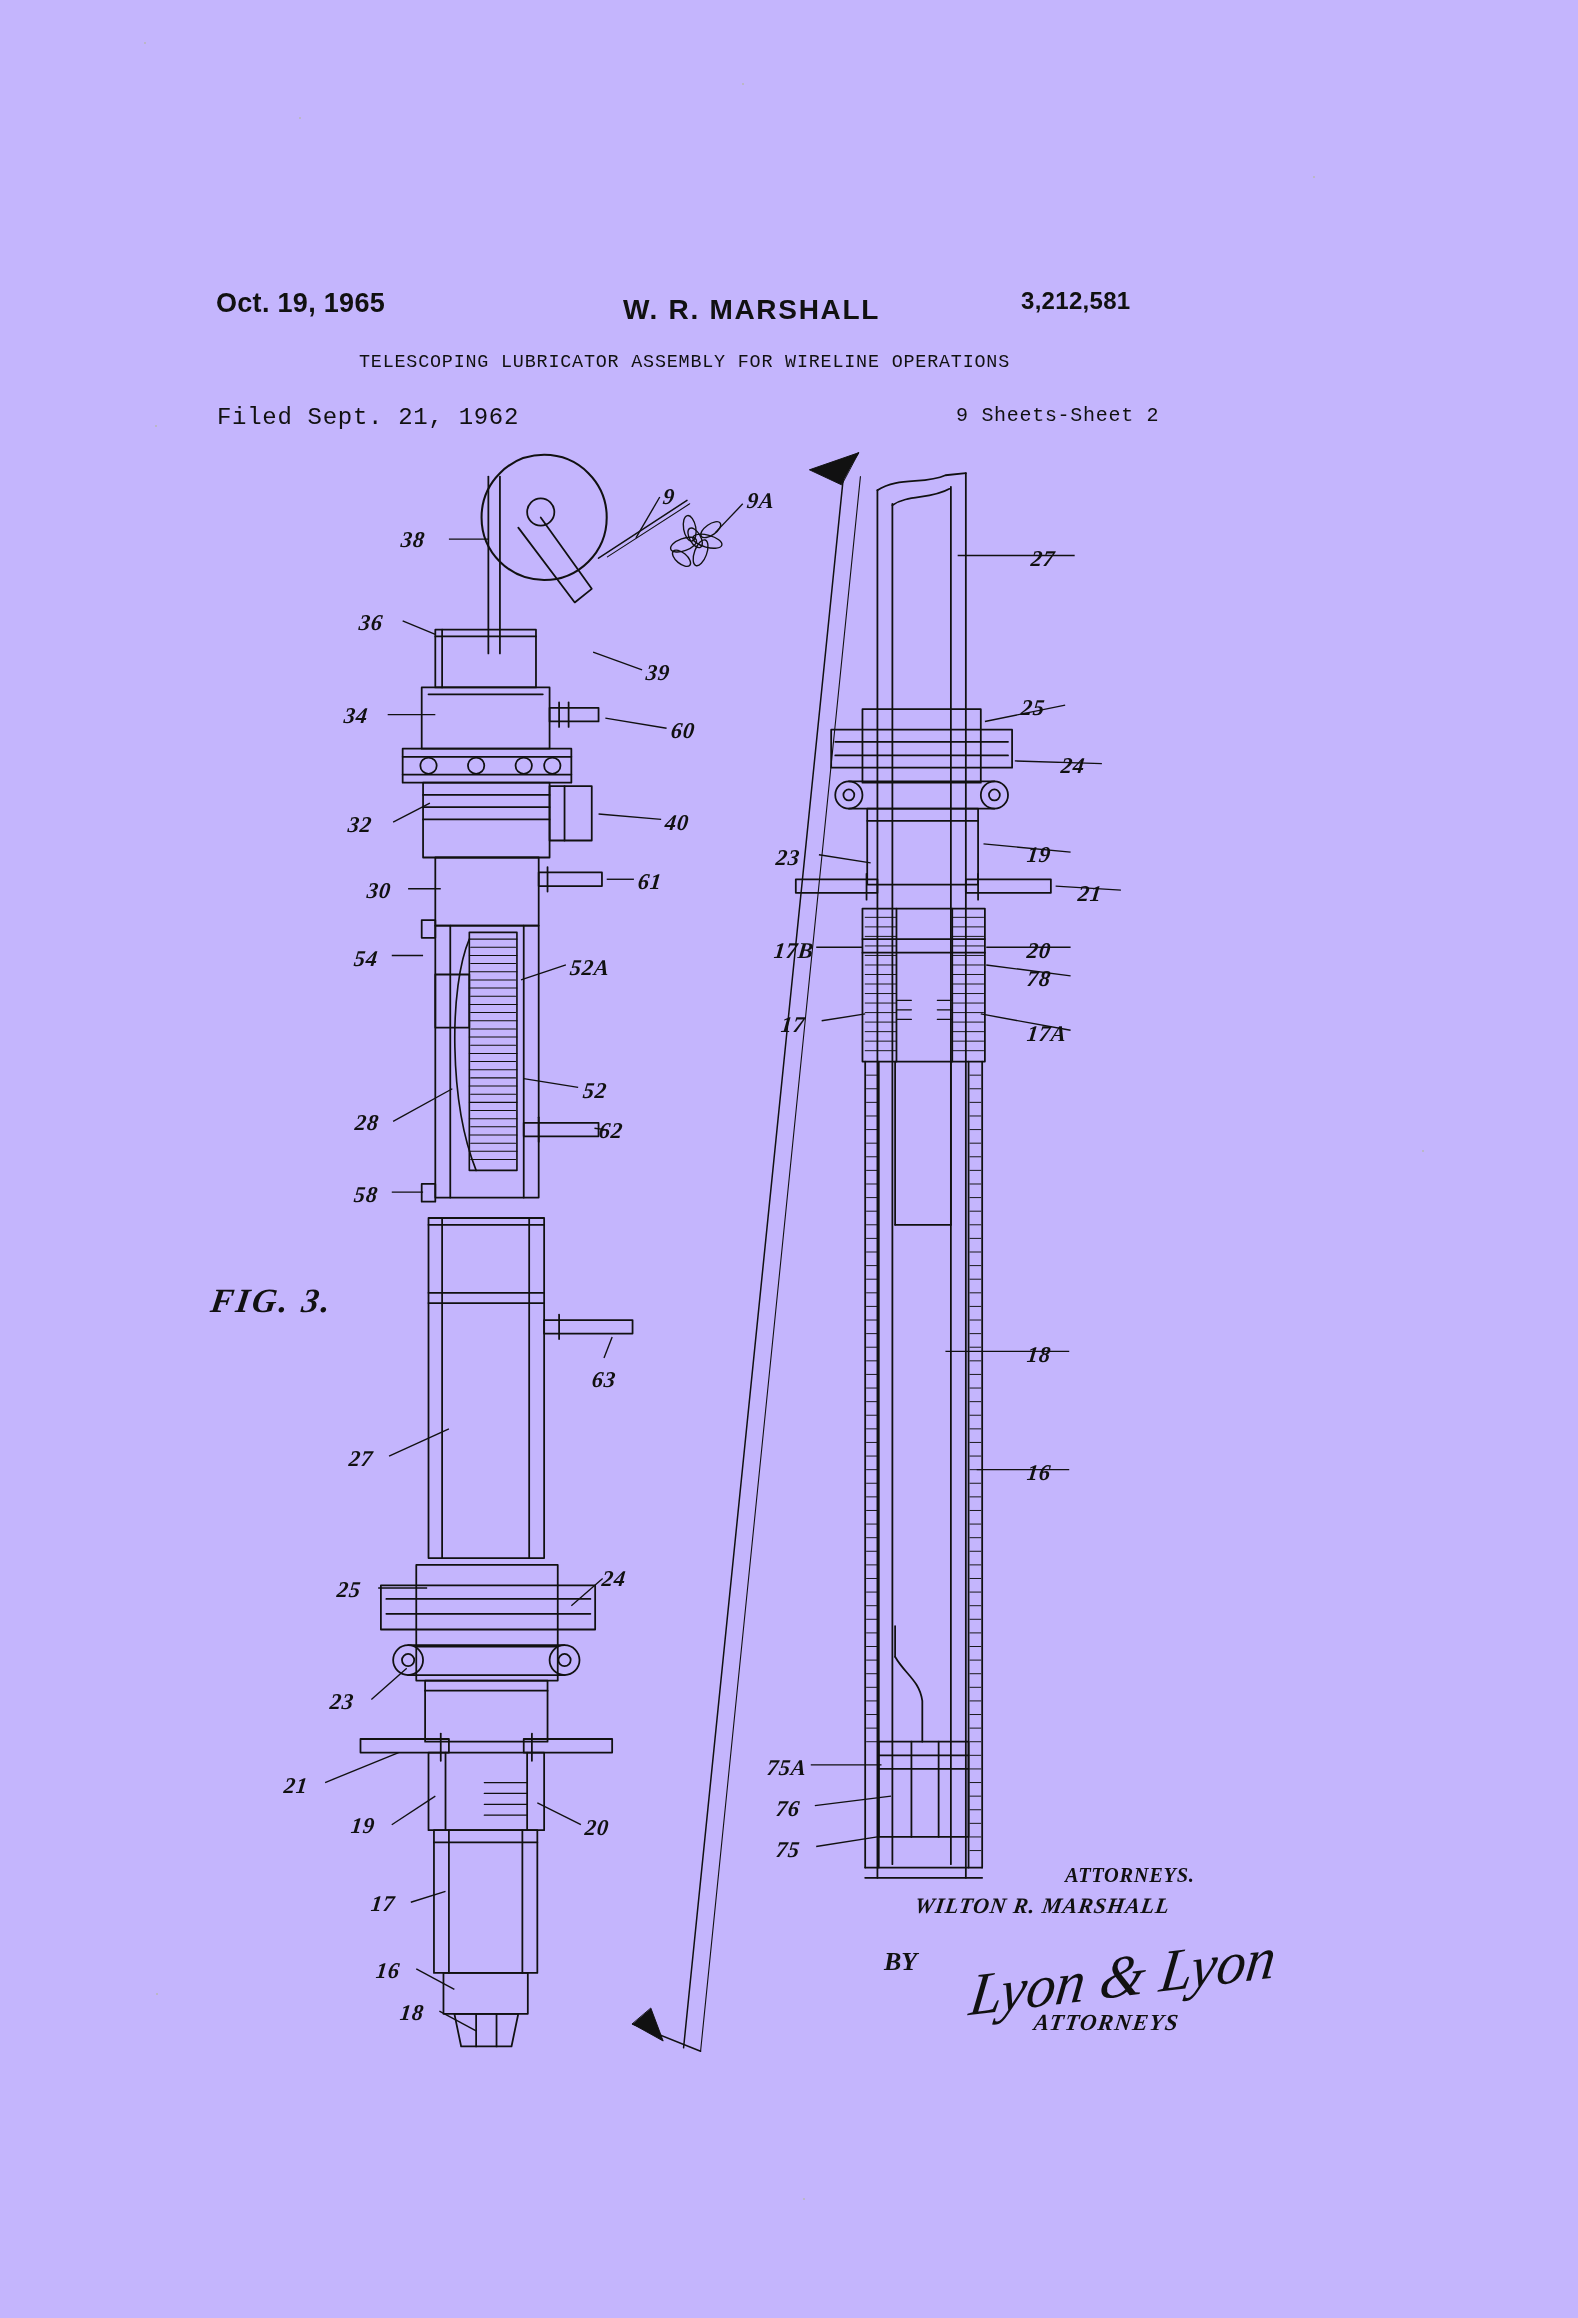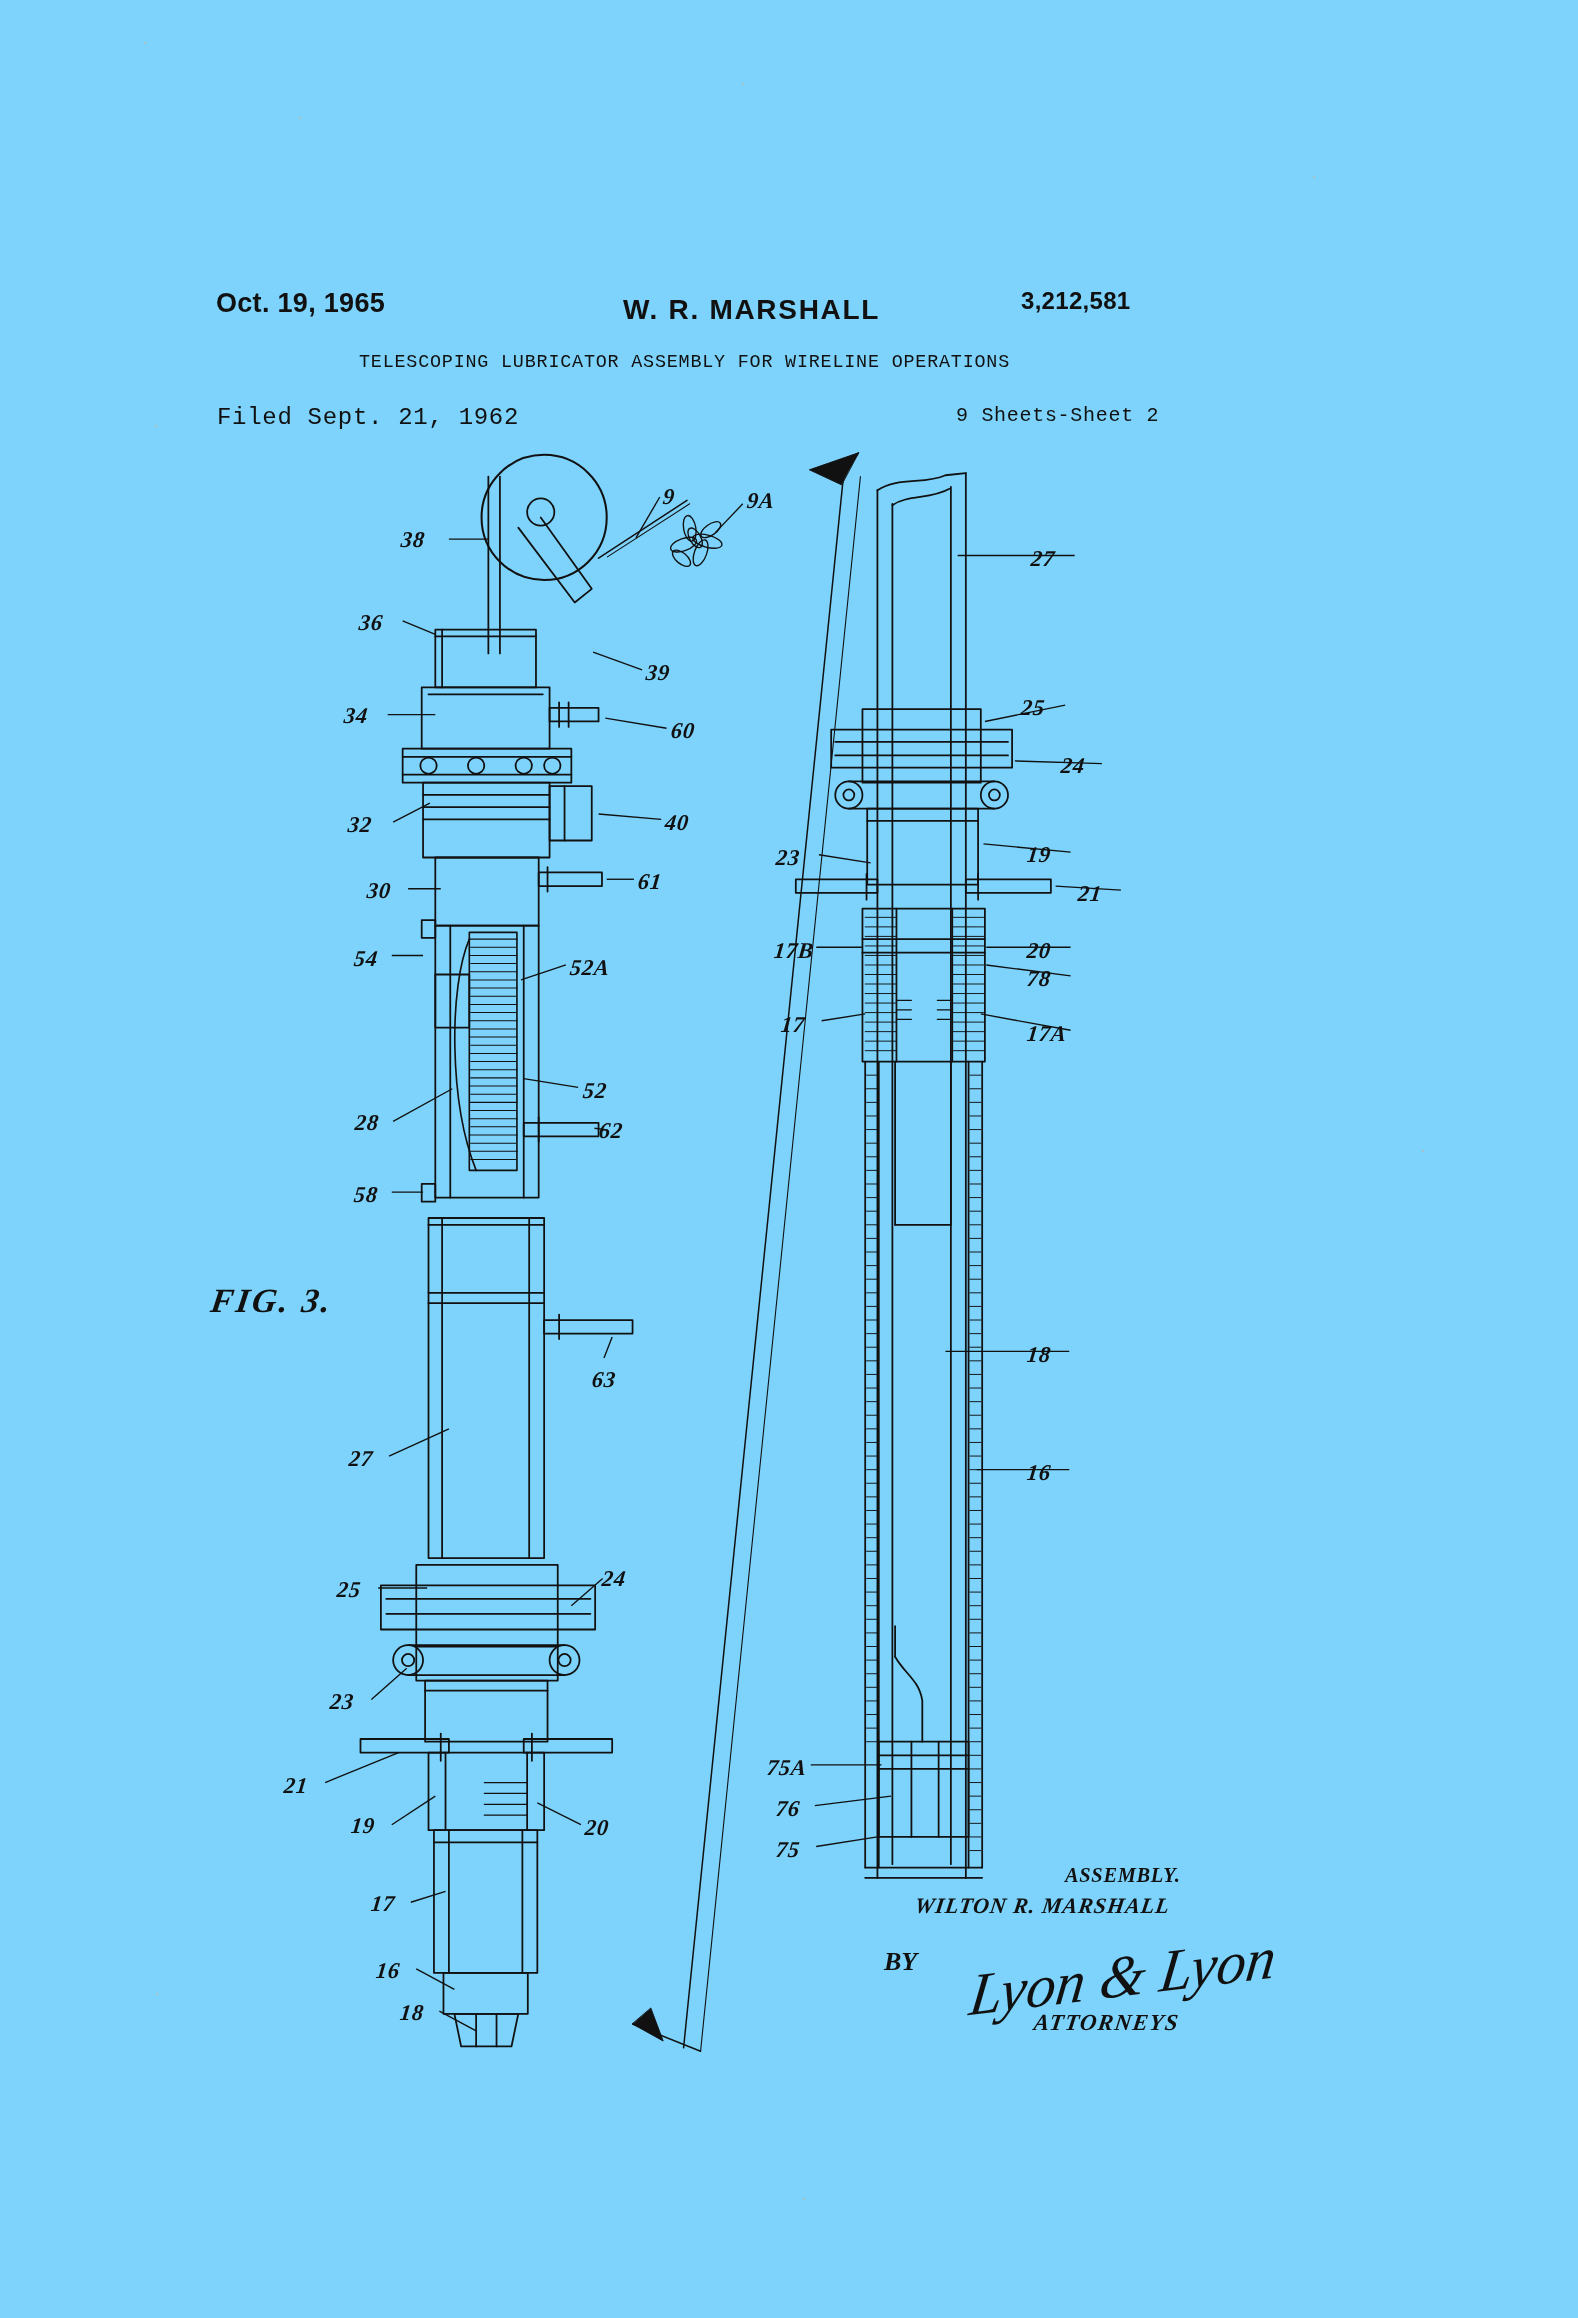--- a/index.html
+++ b/index.html
@@ -11,21 +11,21 @@
     width: 1578px;
     height: 2319px;
     position: relative;
     font-family: "Liberation Serif", serif;
     color: #111;
     overflow: hidden;
   }
   .page {
     position: absolute;
     inset: 0;
-    background: #7dd3fc;
+    background: #c4b5fd;
   }
   
   .hdr-date {
     position: absolute;
     left: 216px;
     top: 288px;
     font-family: "Liberation Sans", sans-serif;
     font-weight: bold;
     font-size: 27px;
     letter-spacing: 0.3px;
@@ -627,21 +627,21 @@
       <path d="M1200 1392 L1268 1392"></path>
       <path d="M1208 1500 L1272 1490"></path>
       <path d="M1572 1986 L1390 1986"></path>
       <path d="M1572 2160 L1436 2160"></path>
       <path d="M1192 2594 L1296 2594"></path>
       <path d="M1198 2654 L1310 2640"></path>
       <path d="M1200 2714 L1290 2700"></path>
     </g>
   </svg>
 
-  <div class="sig-inventor-label">ASSEMBLY.</div>
+  <div class="sig-inventor-label">ATTORNEYS.</div>
   <div class="sig-inventor-name">WILTON R. MARSHALL</div>
   <div class="sig-by">BY</div>
   <div class="sig-script">Lyon &amp; Lyon</div>
   <div class="sig-attorneys">ATTORNEYS</div>
 
   <div class="speck" style="left:144px; top:42px;"></div>
   <div class="speck" style="left:299px; top:117px;"></div>
   <div class="speck" style="left:742px;top:83px;"></div>
   <div class="speck" style="left:1313px;top:176px;"></div>
   <div class="speck" style="left:155px; top:425px;"></div>

